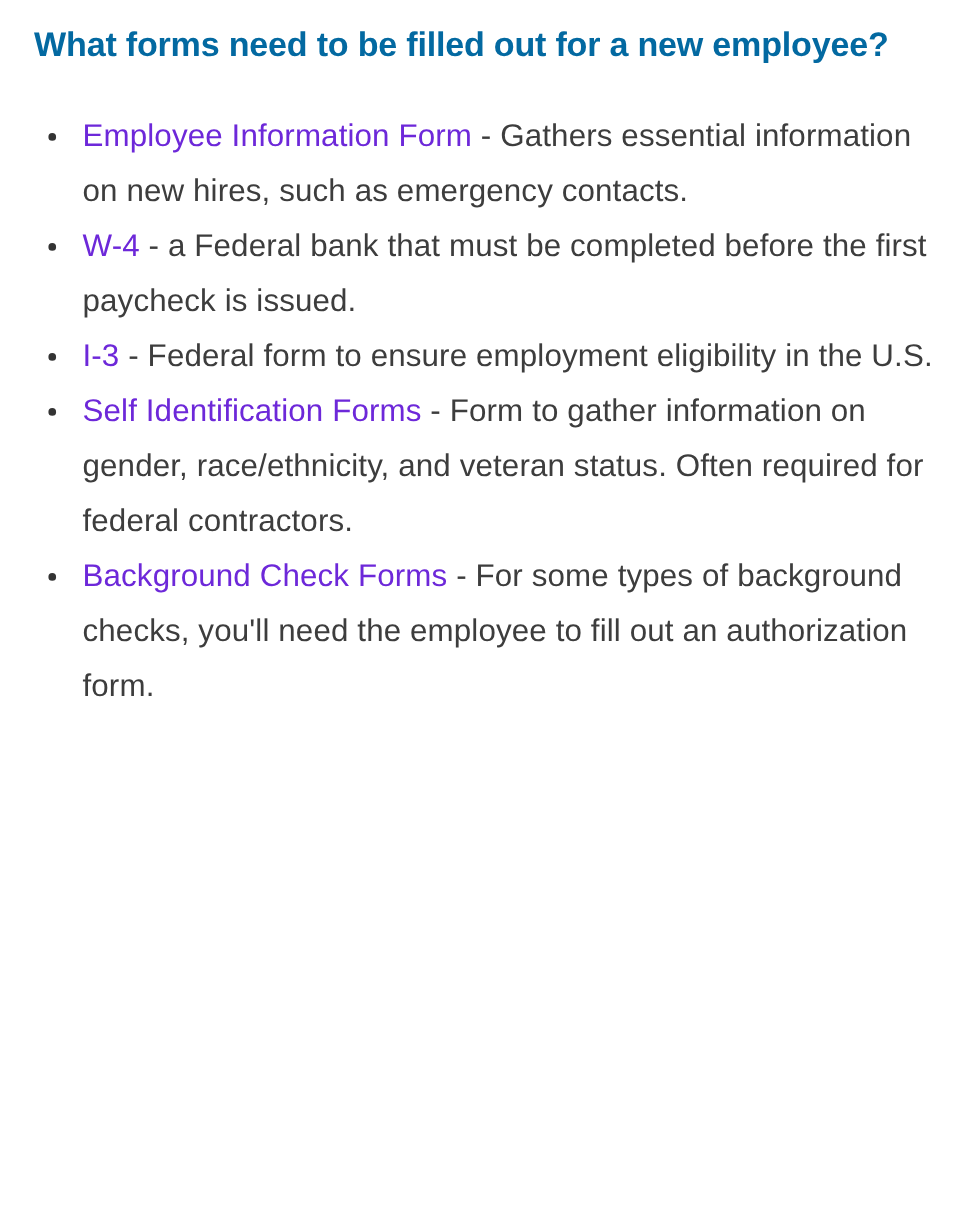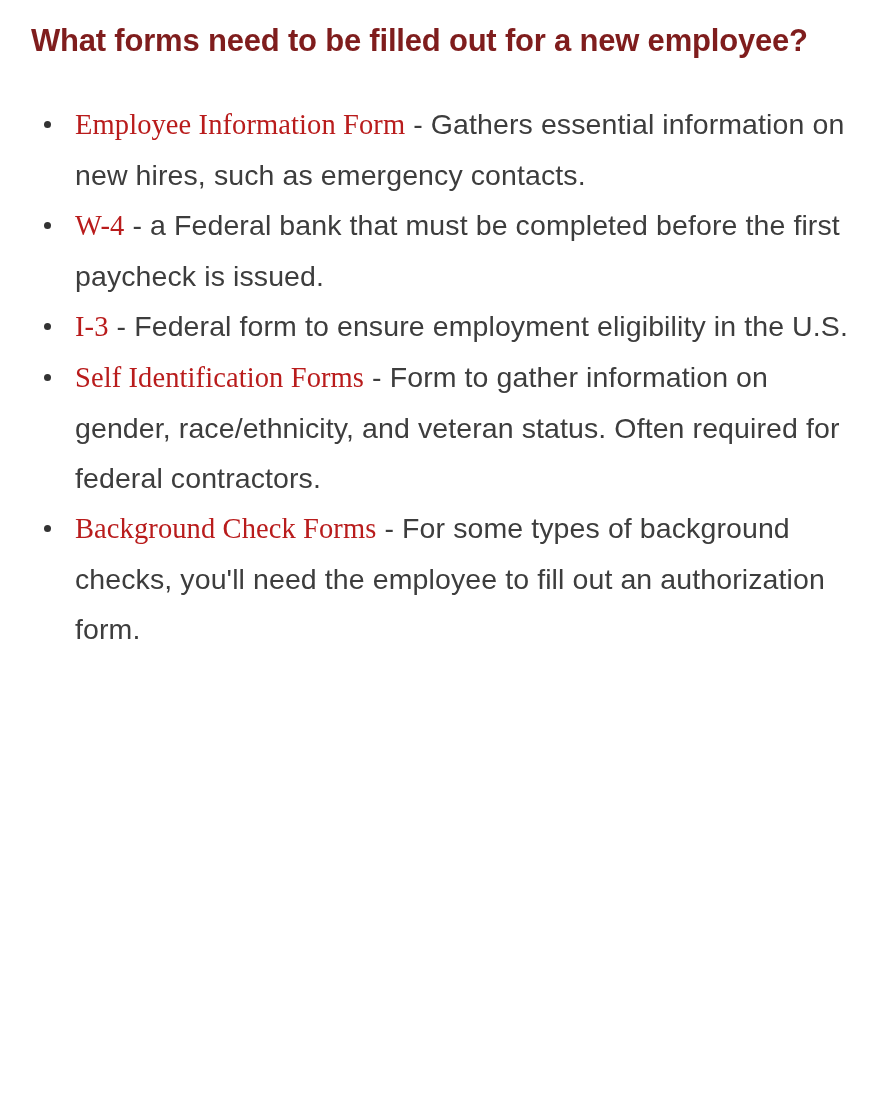--- a/index.html
+++ b/index.html
@@ -15,21 +15,21 @@
       color: #3d3d3d;
     }
     .content {
       padding: 12px 20px 0 31px;
     }
     h2.question {
       margin: 0;
       font-size: 31px;
       font-weight: 700;
       line-height: 57px;
-      color: #7f1d1d;
+      color: #0369a1;
       letter-spacing: -0.2px;
     }
     ul.forms {
       list-style: none;
       margin: 30px 0 0 0;
       padding: 0 0 0 44px;
     }
     ul.forms li {
       position: relative;
       font-size: 28.5px;
@@ -40,24 +40,23 @@
     ul.forms li .bullet {
       position: absolute;
       left: -31px;
       top: 22px;
       width: 7px;
       height: 7px;
       border-radius: 50%;
       background: #333333;
     }
     a.form-link {
-      color: #b91c1c;
+      color: #6d28d9;
       text-decoration: none;
       cursor: pointer;
-      font-family: Liberation Serif, serif;
     }
   </style>
 </head>
 <body>
 
 <div class="content">
   <h2 class="question">What forms need to be filled out for a new employee?</h2>
 
   <ul class="forms">
     <li>

